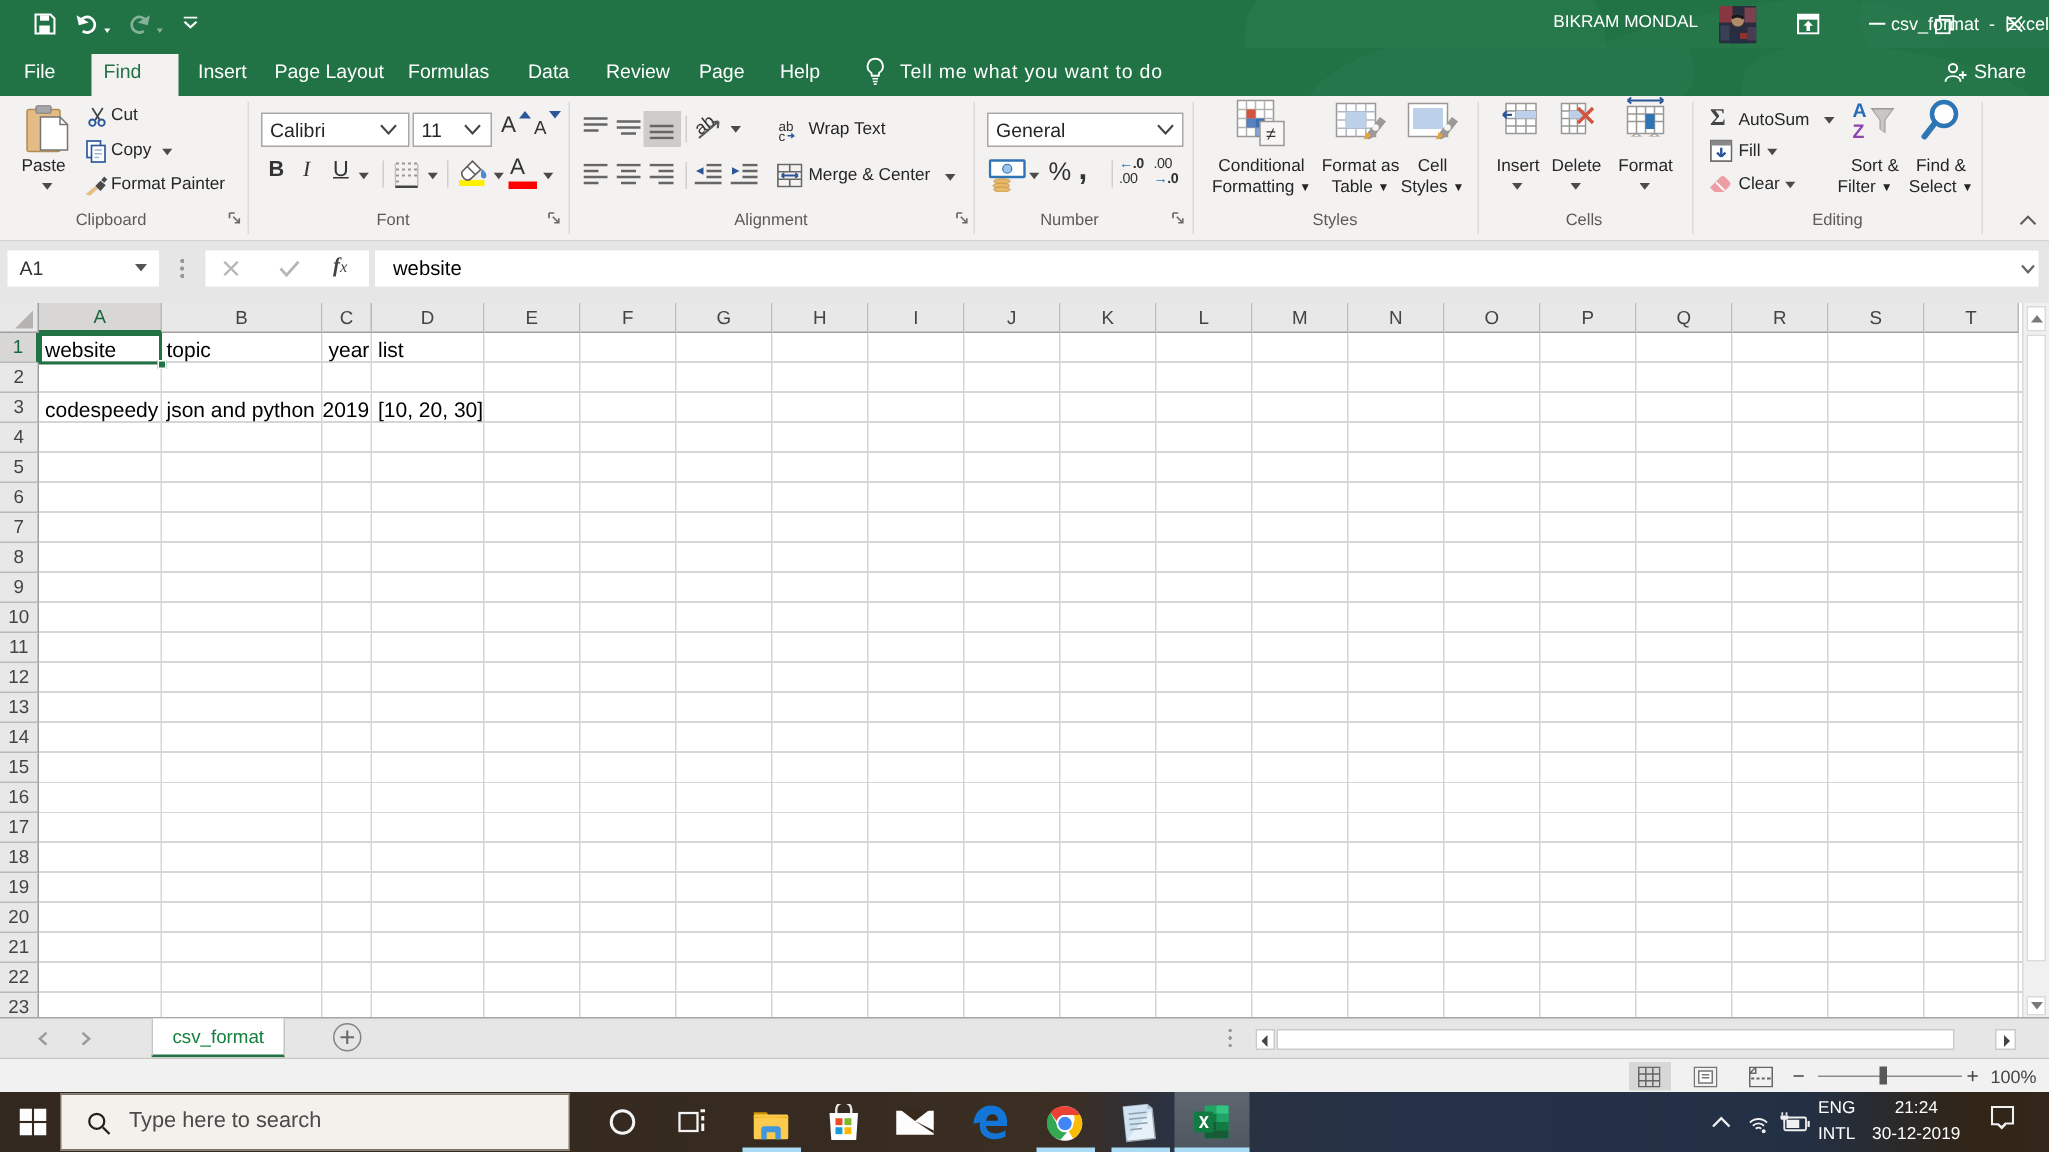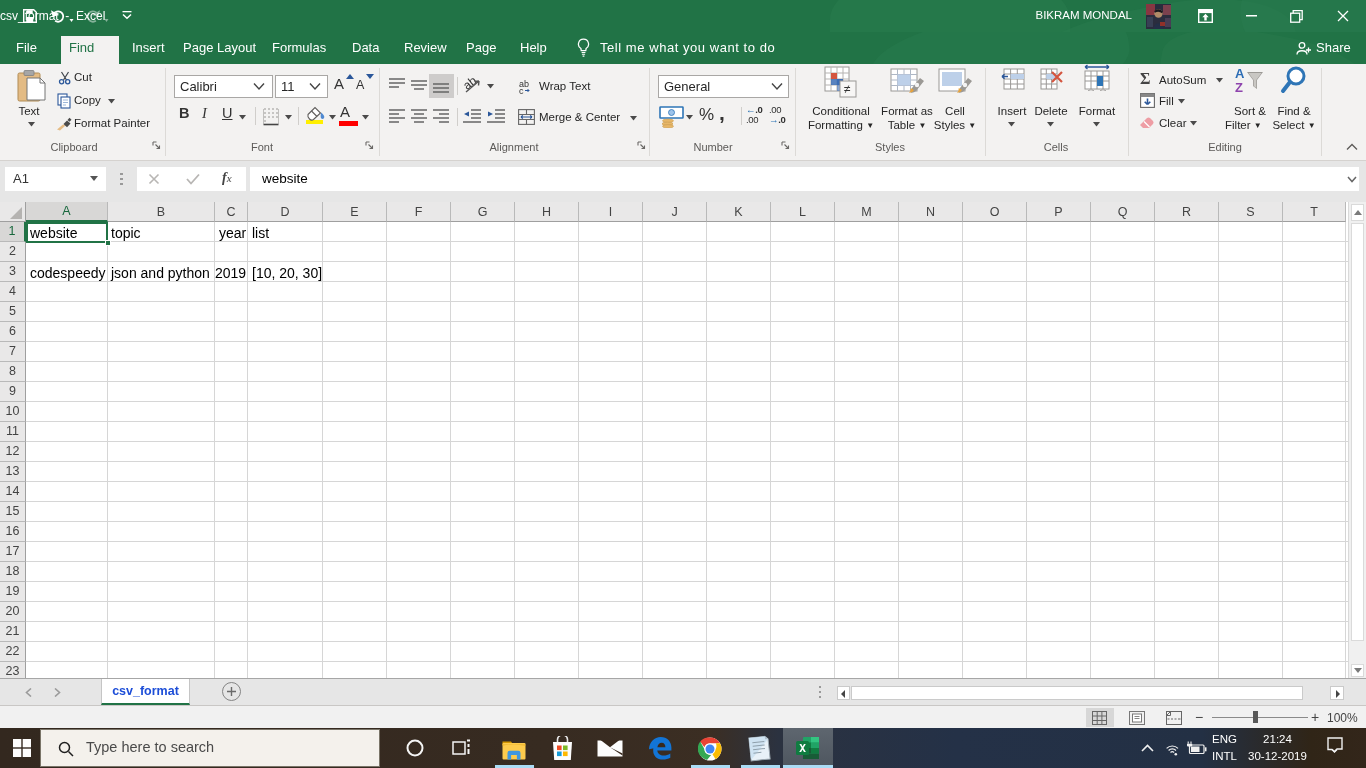--- a/index.html
+++ b/index.html
@@ -57,21 +57,21 @@
     </svg>
     <svg class="abs" style="left:85px;top:8px" width="26" height="16" viewBox="0 0 26 16" opacity="0.45">
       <path d="M12.5 6 a5.2 5.2 0 1 0 -1.6 6.8" fill="none" stroke="#fff" stroke-width="1.8"></path>
       <path d="M15 2.2 L13.4 8.8 L6.8 7 Z" fill="#fff"></path>
       <path d="M19.5 11 h4 l-2 3 z" fill="#fff"></path>
     </svg>
     <svg class="abs" style="left:120px;top:11px" width="14" height="10" viewBox="0 0 14 10">
       <rect x="2.5" y="0" width="9" height="1.3" fill="#fff"></rect>
       <path d="M3 3.5 L7 7.2 L11 3.5" fill="none" stroke="#fff" stroke-width="1.5"></path>
     </svg>
-    <div class="abs ttxt" style="left:0;top:9px;width:1128px;text-align:left">csv_format&nbsp; - &nbsp;Excel</div>
+    <div class="abs ttxt" style="left:0;top:9px;width:1366px;text-align:right">csv_format&nbsp; - &nbsp;Excel</div>
     <div class="abs ttxt" style="right:234px;top:9px;font-size:11.5px">BIKRAM MONDAL</div>
 
     <svg class="abs" style="left:1146px;top:4px" width="25" height="25" viewBox="0 0 25 25">
       <rect width="25" height="25" fill="#2a2d3e"></rect>
       <rect x="0" y="0" width="9" height="11" fill="#a03a44" opacity=".8"></rect>
       <rect x="17" y="1" width="8" height="10" fill="#9c4a55" opacity=".7"></rect>
       <rect x="1" y="13" width="6" height="10" fill="#3a4258" opacity=".9"></rect>
       <rect x="19" y="14" width="6" height="9" fill="#50415a" opacity=".8"></rect>
       <circle cx="12.5" cy="9.5" r="4.2" fill="#b08b68"></circle>
       <path d="M7.5 25 C7.5 17.5 17.5 17.5 17.5 25 Z" fill="#232f47"></path>
@@ -152,21 +152,21 @@
     <svg class="abs" style="left:1346px;top:143px" width="12" height="8" viewBox="0 0 12 8">
         <path d="M1 6.5 L6 1.5 L11 6.5" stroke="#5c5a58" stroke-width="1.3" fill="none"></path>
       </svg>
 
     <svg class="abs" style="left:17px;top:70px" width="30" height="32" viewBox="0 0 30 32">
       <rect x="1" y="3" width="22" height="28" rx="1.5" fill="#e3bb84" stroke="#b18c55" stroke-width="1"></rect>
       <rect x="7" y="0.5" width="10" height="5" rx="1" fill="#a6a6a6" stroke="#808080" stroke-width=".8"></rect>
       <path d="M10 8 h13 l5 5 v17 h-18 z" fill="#fff" stroke="#757575" stroke-width="1"></path>
       <path d="M23 8 v5 h5" fill="none" stroke="#757575" stroke-width="1"></path>
     </svg>
-    <div class="abs rtxt" style="left:0px;top:105px;width:58px;text-align:center">Text</div>
+    <div class="abs rtxt" style="left:0px;top:105px;width:58px;text-align:center">Paste</div>
     <svg class="abs" style="left:28px;top:122px" width="8" height="5" viewBox="0 0 8 5">
         <path d="M0 0 h7 L3.5 4.5 z" fill="#4a4a4a"></path>
       </svg>
     <svg class="abs" style="left:58px;top:71px" width="14" height="14" viewBox="0 0 14 14">
       <path d="M3.5 1 L8.5 9 M10.5 1 L5.5 9" stroke="#41464d" stroke-width="1.2"></path>
       <circle cx="3.6" cy="10.8" r="2.1" fill="none" stroke="#2b579a" stroke-width="1.3"></circle>
       <circle cx="9.7" cy="10.8" r="2.1" fill="none" stroke="#2b579a" stroke-width="1.3"></circle>
     </svg>
     <div class="abs rtxt" style="left:74px;top:71px">Cut</div>
     <svg class="abs" style="left:57px;top:93px" width="15" height="16" viewBox="0 0 15 16">
@@ -529,21 +529,21 @@
       </svg>
   </div>
   <div id="tabbar" class="abs">
     <svg class="abs" style="left:25px;top:9px" width="8" height="9" viewBox="0 0 8 9">
         <path d="M6 0.5 L1.5 4.5 L6 8.5" stroke="#9b9b9b" stroke-width="1.6" fill="none"></path>
       </svg>
     <svg class="abs" style="left:53px;top:9px" width="8" height="9" viewBox="0 0 8 9">
         <path d="M2 0.5 L6.5 4.5 L2 8.5" stroke="#9b9b9b" stroke-width="1.6" fill="none"></path>
       </svg>
     <div class="abs" style="left:101px;top:0;width:89px;height:26px;background:#fff;border-bottom:2.5px solid #217346;border-left:1px solid #c5c5c5;border-right:1px solid #c5c5c5"></div>
-    <div class="abs" style="left:101px;top:5px;width:89px;text-align:center;font-size:12.5px;font-weight:bold;color:#1d4ed8">csv_format</div>
+    <div class="abs" style="left:101px;top:5px;width:89px;text-align:center;font-size:12.5px;font-weight:normal;color:#15803d">csv_format</div>
     <div class="abs" style="left:222px;top:3px;width:19px;height:19px;border:1px solid #848484;border-radius:50%"></div>
     <svg class="abs" style="left:226px;top:7px" width="11" height="11" viewBox="0 0 11 11">
         <path d="M5.5 1 V10 M1 5.5 H10" stroke="#6a6a6a" stroke-width="1.4"></path>
       </svg>
     <div class="abs" style="left:819px;top:6px;width:4px;height:14px;background:radial-gradient(circle 1.2px at 1px 2px,#999 1.1px,transparent 1.3px),radial-gradient(circle 1.2px at 1px 7px,#999 1.1px,transparent 1.3px),radial-gradient(circle 1.2px at 1px 12px,#999 1.1px,transparent 1.3px)"></div>
     <div class="abs" style="left:837px;top:7px;width:13px;height:14px;background:#fff;border:1px solid #cacaca"></div>
     <svg class="abs" style="left:840px;top:11px" width="6" height="8" viewBox="0 0 6 8">
         <path d="M5 0 L1 4 L5 8 z" fill="#444"></path>
       </svg>
     <div class="abs" style="left:851px;top:7px;width:452px;height:14px;background:#fff;border:1px solid #cacaca"></div>

